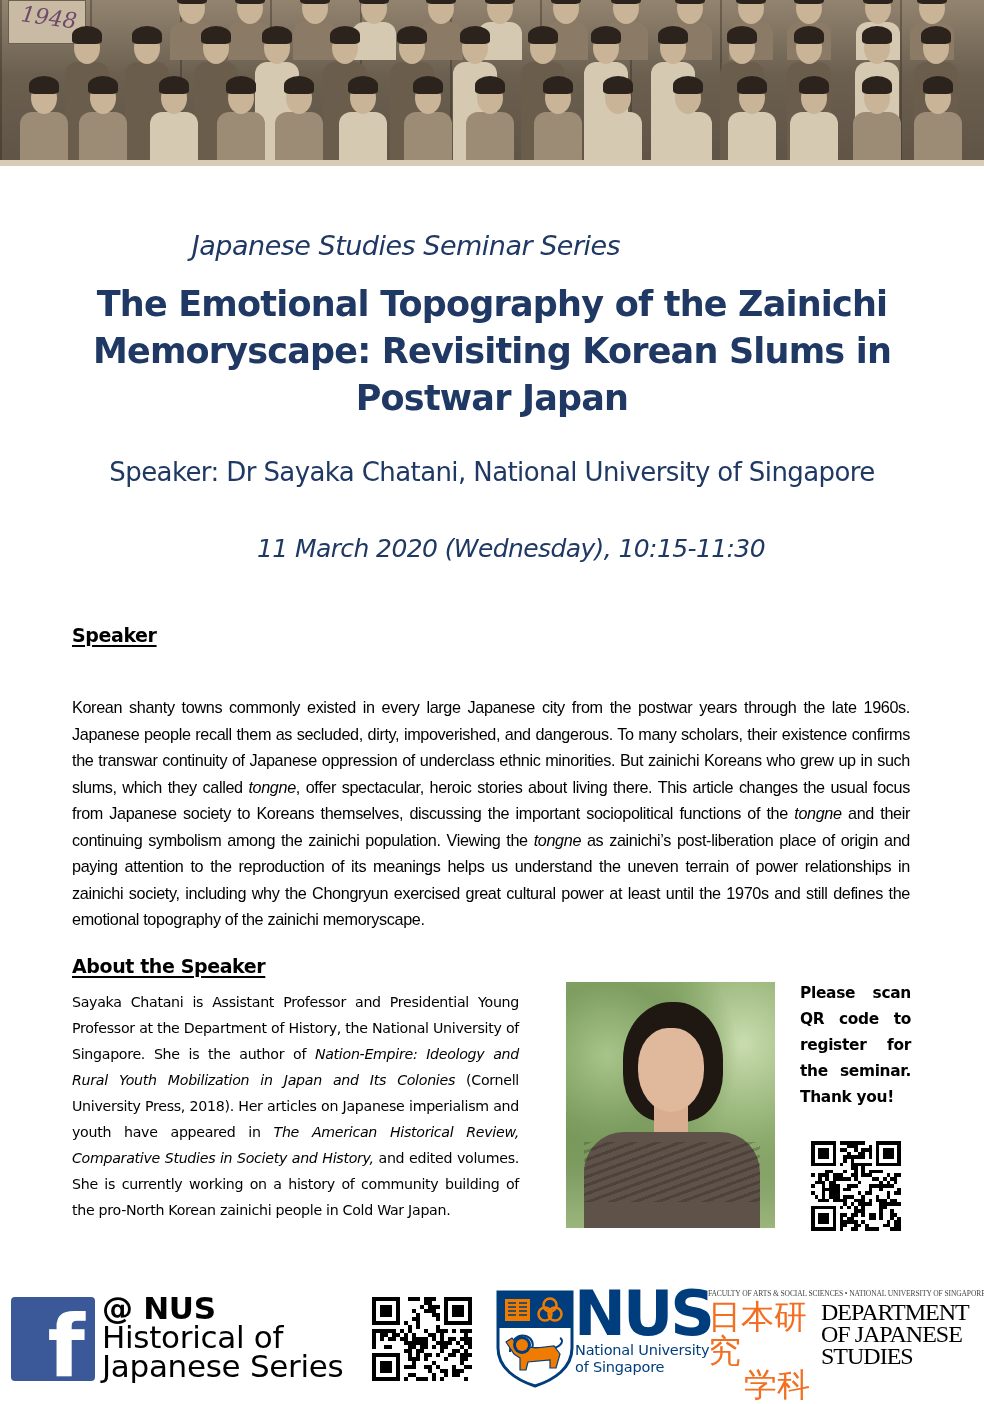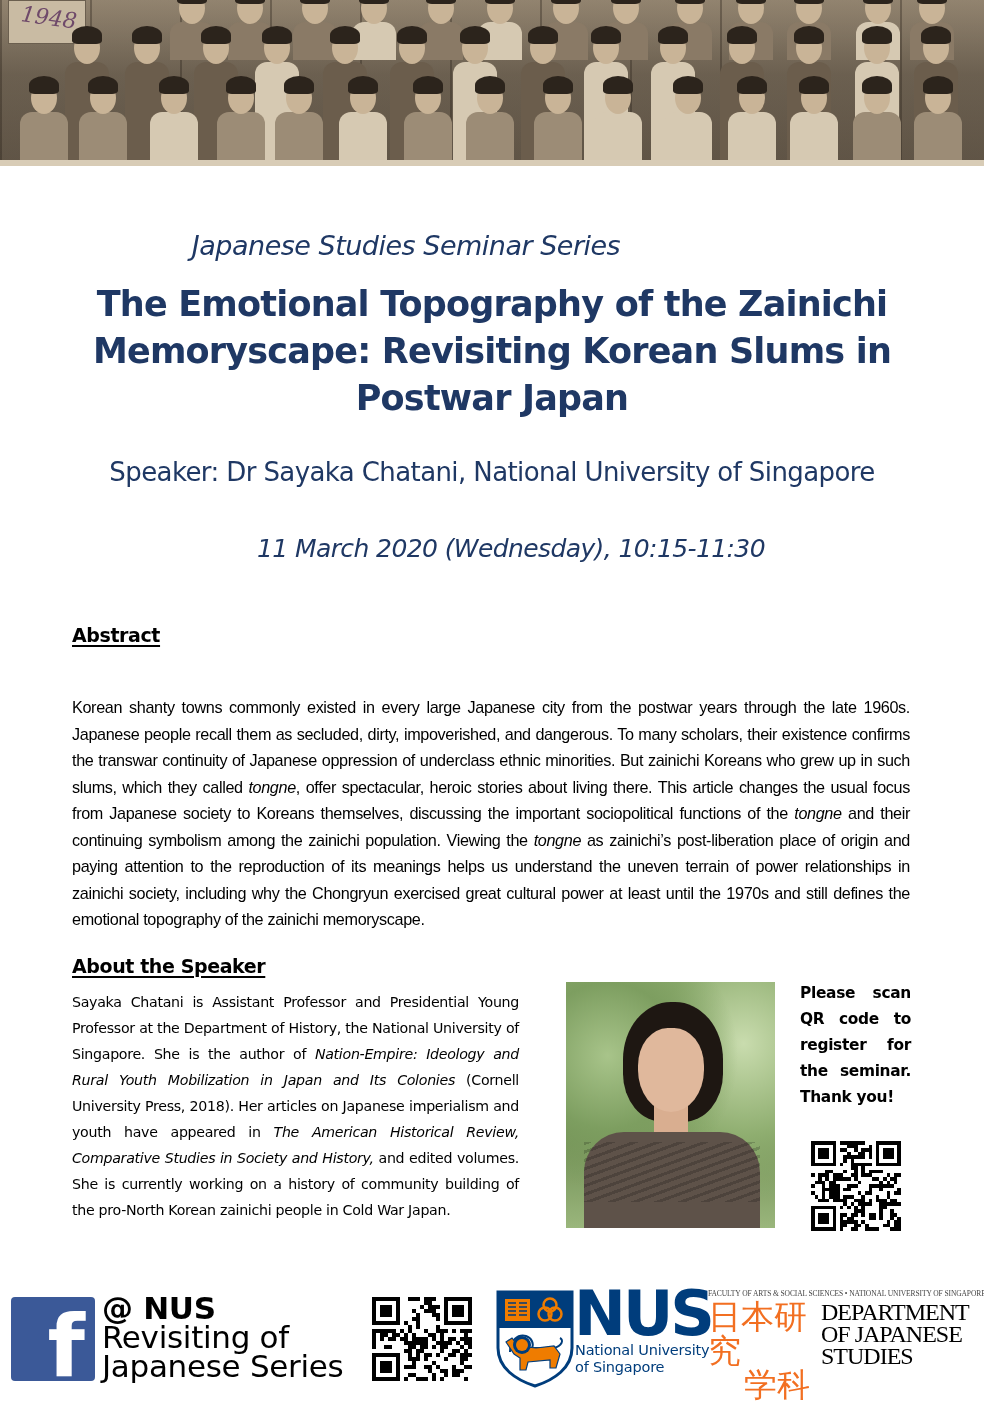--- a/index.html
+++ b/index.html
@@ -285,21 +285,21 @@
   <div class="floor"></div>
 </div>
 
 <div class="series">Japanese Studies Seminar Series</div>
 <div class="title">The Emotional Topography of the Zainichi Memoryscape: Revisiting Korean Slums in Postwar Japan</div>
 <div class="speaker">Speaker: Dr Sayaka Chatani, National University of Singapore</div>
 <div class="datetime">
   <div>11 March 2020 (Wednesday), 10:15-11:30</div>
 </div>
 
-<div class="section-h abstract-h">Abstract</div>
+<div class="section-h abstract-h">Speaker</div>
 <div class="abstract">
   <span>Korean shanty towns commonly existed in every large Japanese city from the postwar years through the late 1960s. Japanese people recall them as secluded, dirty, impoverished, and dangerous. To many scholars, their existence confirms the transwar continuity of Japanese oppression of underclass ethnic minorities. But zainichi Koreans who grew up in such slums, which they called </span><em>tongne</em><span>, offer spectacular, heroic stories about living there. This article changes the usual focus from Japanese society to Koreans themselves, discussing the important sociopolitical functions of the </span><em>tongne</em><span> and their continuing symbolism among the zainichi population. Viewing the </span><em>tongne</em><span> as zainichi’s post-liberation place of origin and paying attention to the reproduction of its meanings helps us understand the uneven terrain of power relationships in zainichi society, including why the Chongryun exercised great cultural power at least until the 1970s and still defines the emotional topography of the zainichi memoryscape.</span>
 </div>
 
 <div class="section-h about-h">About the Speaker</div>
 <div class="about">
   <span>Sayaka Chatani is Assistant Professor and Presidential Young Professor at the Department of History, the National University of Singapore. She is the author of </span><em>Nation-Empire: Ideology and Rural Youth Mobilization in Japan and Its Colonies</em><span> (Cornell University Press, 2018). Her articles on Japanese imperialism and youth have appeared in </span><em>The American Historical Review, Comparative Studies in Society and History,</em><span> and edited volumes. She is currently working on a history of community building of the pro-North Korean zainichi people in Cold War Japan.</span>
 </div>
 
 <div class="photo" title="Portrait of Dr Sayaka Chatani">
@@ -541,21 +541,21 @@
       <rect x="1" y="19" width="5" height="5" fill="#fff"></rect>
       <rect x="2" y="20" width="3" height="3" fill="#000"></rect>
     </svg>
 </div>
 
 <div class="fb-logo">
     <span>f</span>
   </div>
 <div class="fb-text">
   <div class="l1">@ NUS</div>
-  <div>Revisiting of</div>
+  <div>Historical of</div>
   <div>Japanese Series</div>
 </div>
 <div class="qr qr-fb">
   <svg id="qr2" width="100" height="84" viewBox="0 0 25 21" preserveAspectRatio="none" shape-rendering="crispEdges">
       <rect width="25" height="21" fill="#fff"></rect>
       <rect x="9" y="0" width="1" height="1" fill="#000"></rect>
       <rect x="10" y="0" width="1" height="1" fill="#000"></rect>
       <rect x="11" y="0" width="1" height="1" fill="#000"></rect>
       <rect x="13" y="0" width="1" height="1" fill="#000"></rect>
       <rect x="14" y="0" width="1" height="1" fill="#000"></rect>

